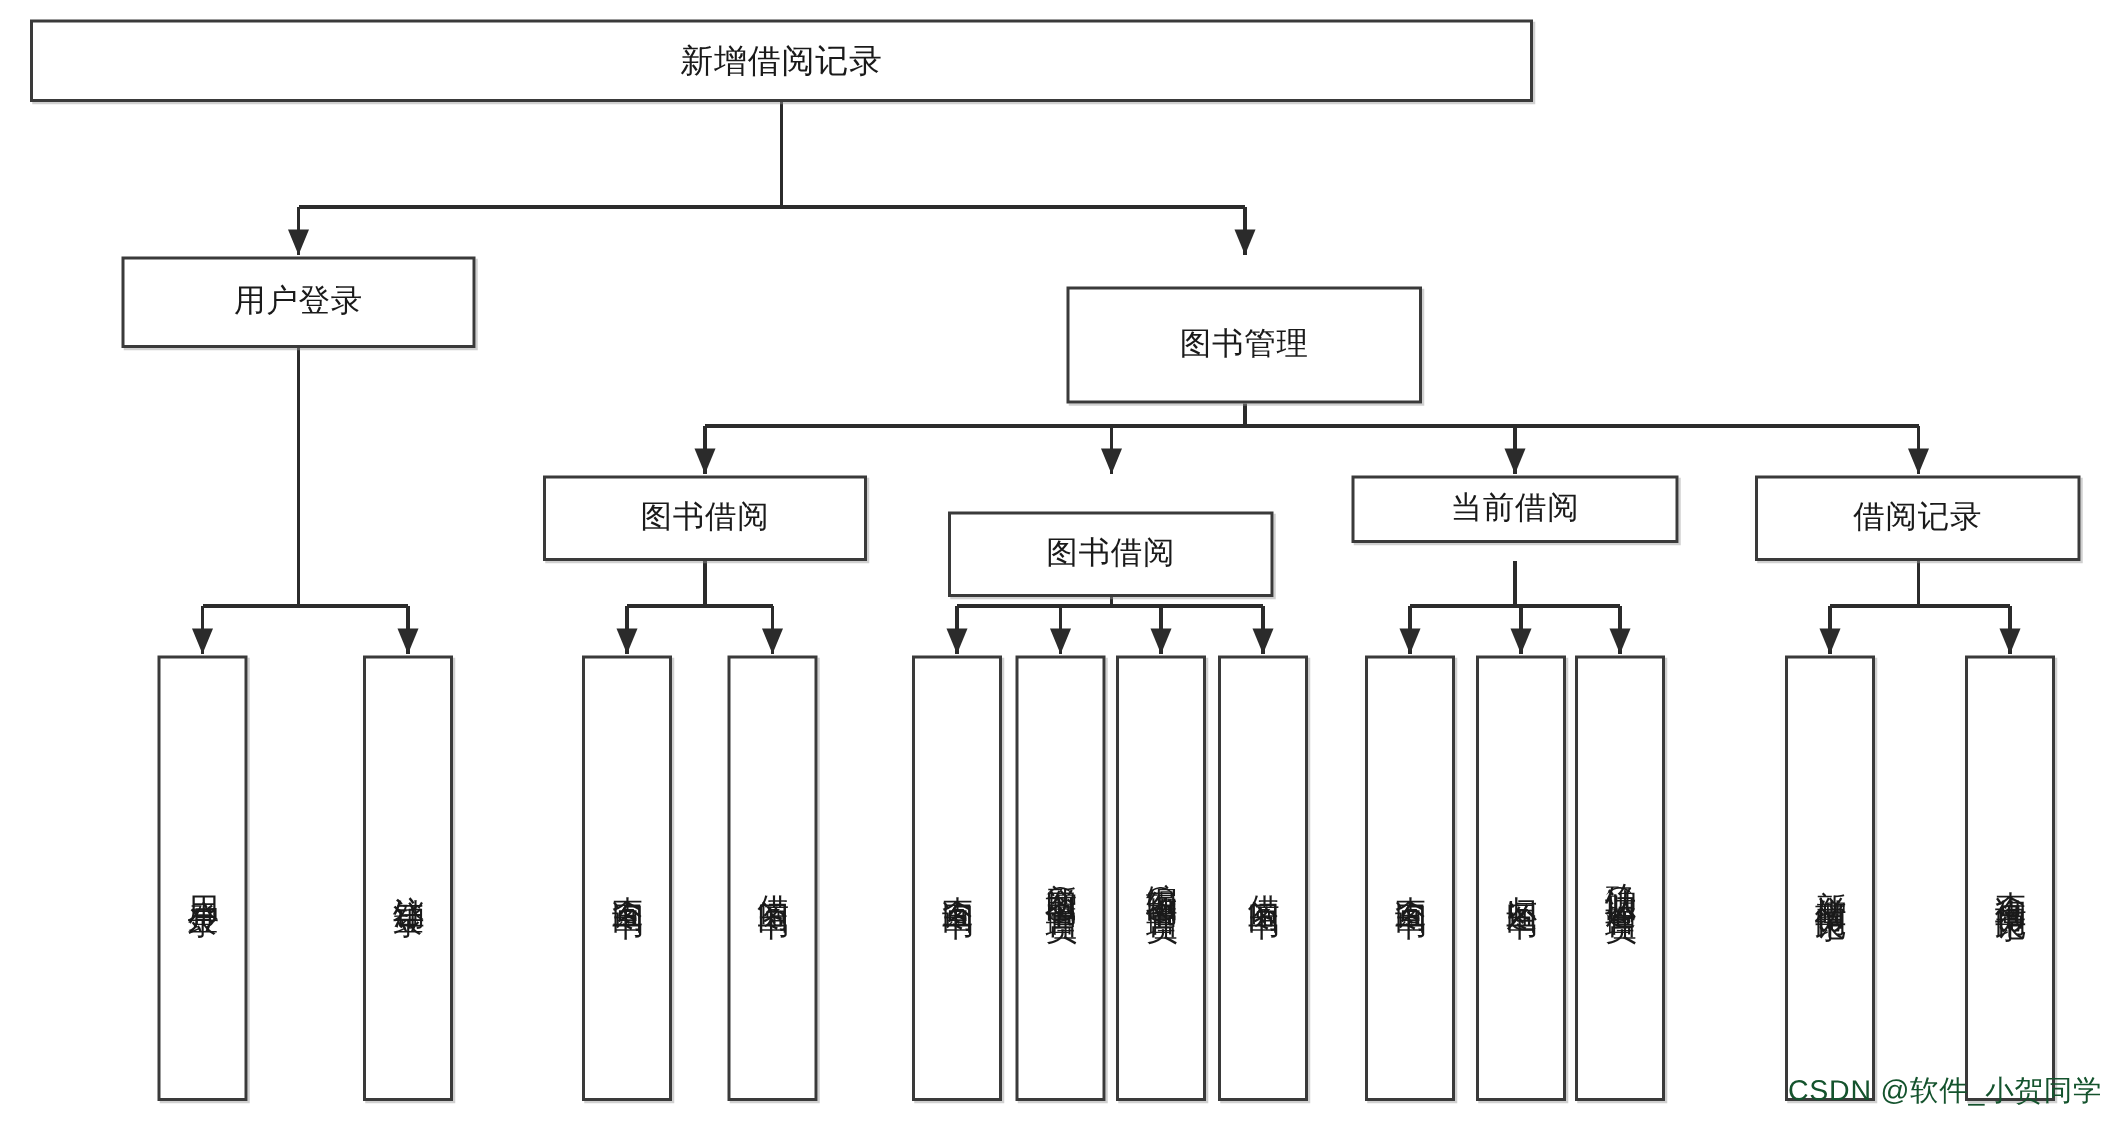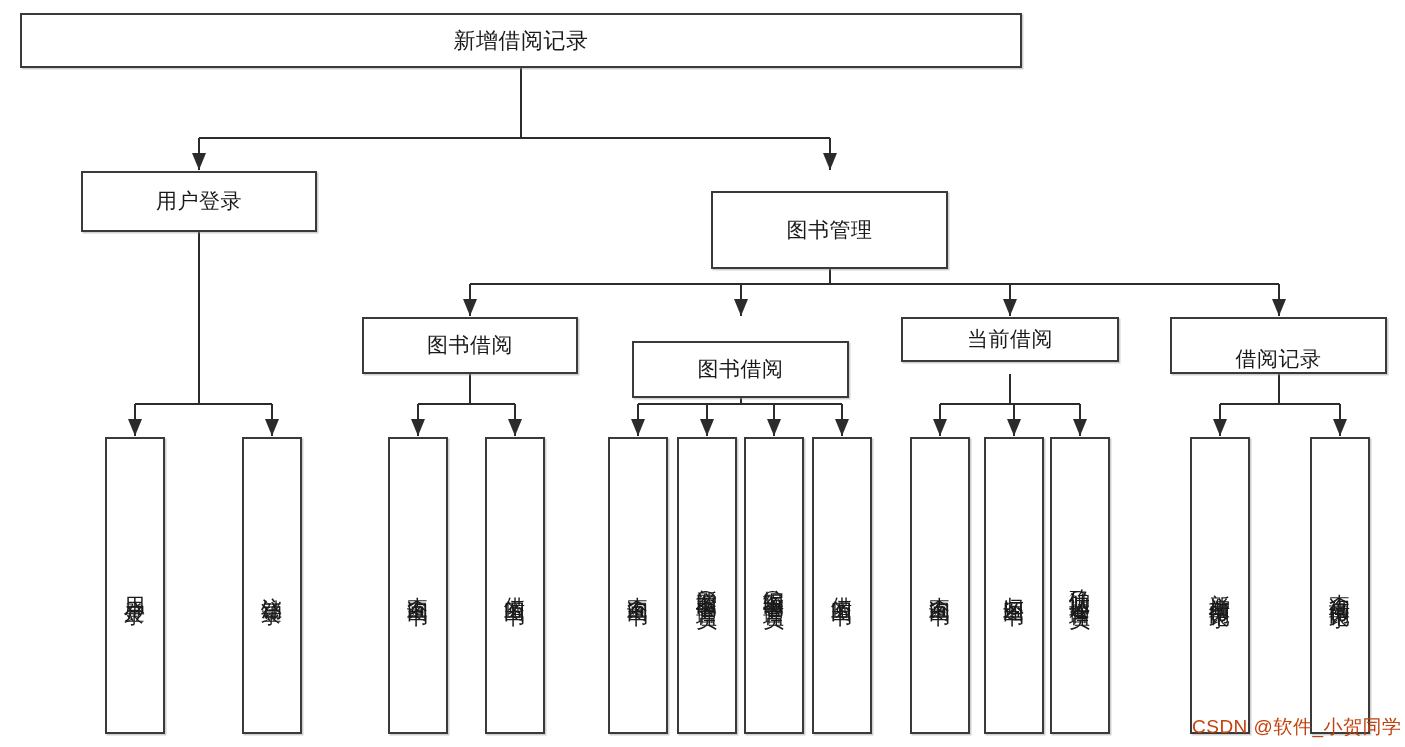--- a/index.html
+++ b/index.html
@@ -61,21 +61,21 @@
     writing-mode: vertical-rl;
     text-orientation: upright;
     font-size: 21px;
     letter-spacing: 3px;
     line-height: 1;
     white-space: nowrap;
   }
   .watermark {
     position: absolute;
     font-size: 19px;
-    color: #c2410c;
+    color: #14532d;
     white-space: nowrap;
     z-index: 5;
     letter-spacing: 0.5px;
   }
 </style>
 </head>
 <body>
 
 <div id="canvas">
   <svg id="edges" viewBox="0 0 1405 747" xmlns="http://www.w3.org/2000/svg">
@@ -144,21 +144,21 @@
       </div>
       <div class="node horiz" style="left: 362px; top: 317px; width: 216px; height: 57px;">
         <span class="label">图书借阅</span>
       </div>
       <div class="node horiz" style="left: 632px; top: 317px; width: 217px; height: 57px; margin-top: 24px;">
         <span class="label">图书借阅</span>
       </div>
       <div class="node horiz" style="left: 901px; top: 317px; width: 218px; height: 45px;">
         <span class="label">当前借阅</span>
       </div>
-      <div class="node horiz" style="left: 1170px; top: 317px; width: 217px; height: 57px; align-items: flex-end;">
+      <div class="node horiz" style="left: 1170px; top: 317px; width: 217px; height: 57px;">
         <span class="label">借阅记录</span>
       </div>
       <div class="node vert" style="left: 105px; top: 437px; width: 60px; height: 297px;">
         <span class="label">用户登录</span>
       </div>
       <div class="node vert" style="left: 242px; top: 437px; width: 60px; height: 297px;">
         <span class="label">注销登录</span>
       </div>
       <div class="node vert" style="left: 388px; top: 437px; width: 60px; height: 297px;">
         <span class="label">查询图书</span>

